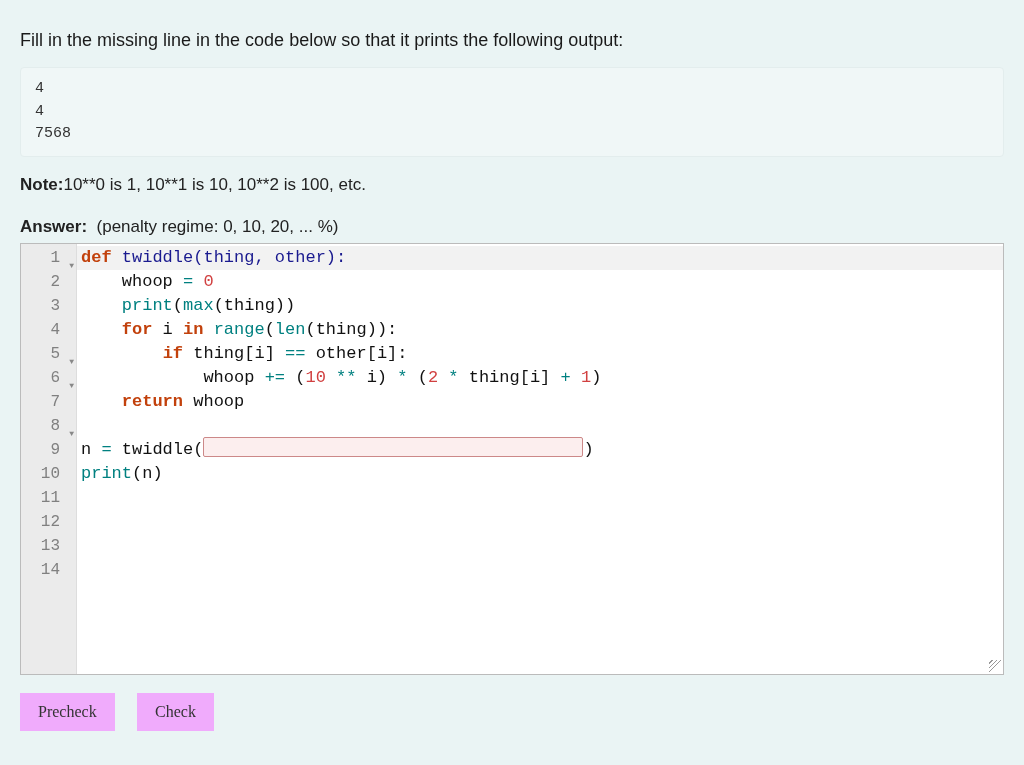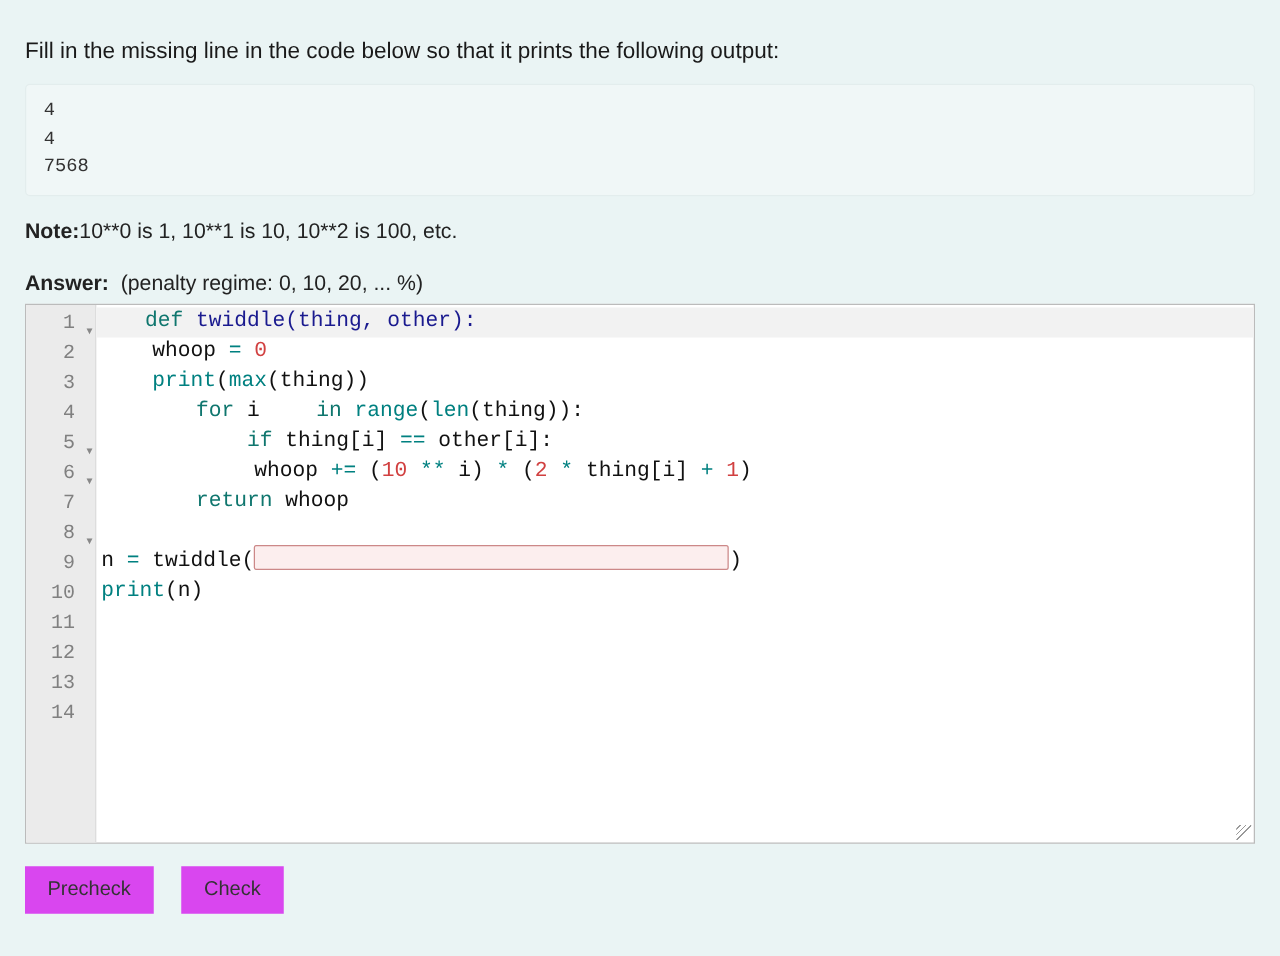--- a/index.html
+++ b/index.html
@@ -85,21 +85,21 @@
   }
   .code-line {
     height: 24px;
     line-height: 24px;
     font-family: Consolas, "Courier New", monospace;
     font-size: 17px;
     white-space: pre;
     padding-left: 4px;
     position: relative;
   }
-  .kw { color: #0f766e; font-weight: 400; margin-left: 35px; }
+  .kw { color: #c2410c; font-weight: 700; }
   .fn { color: #1a1a8f; }
   .bi { color: #008080; }
   .num { color: #d14040; }
   .op { color: #008080; }
   .plain { color: #111; }
   .fill-input {
     display: inline-block;
     width: 380px;
     height: 20px;
     border: 1px solid #cc8888;
@@ -122,28 +122,28 @@
     position: absolute;
     right: 2px; bottom: 2px;
     width: 12px; height: 12px;
     background:
       linear-gradient(135deg, transparent 0 2px, #999 2px 3px, transparent 3px 5px, #999 5px 6px, transparent 6px 8px, #999 8px 9px, transparent 9px);
   }
   .buttons {
     margin-top: 18px;
   }
   .btn {
-    background: #d946ef;
+    background: #f0abfc;
     border: none;
     padding: 10px 18px;
     font-size: 16px;
     color: #333;
     margin-right: 18px;
     cursor: pointer;
-    font-family: Liberation Sans, sans-serif;
+    font-family: Liberation Serif, serif;
   }
 </style>
 </head>
 <body>
 
 <div class="prompt">Fill in the missing line in the code below so that it prints the following output:</div>
 
 <div class="output-box">4
 4
 7568</div>

